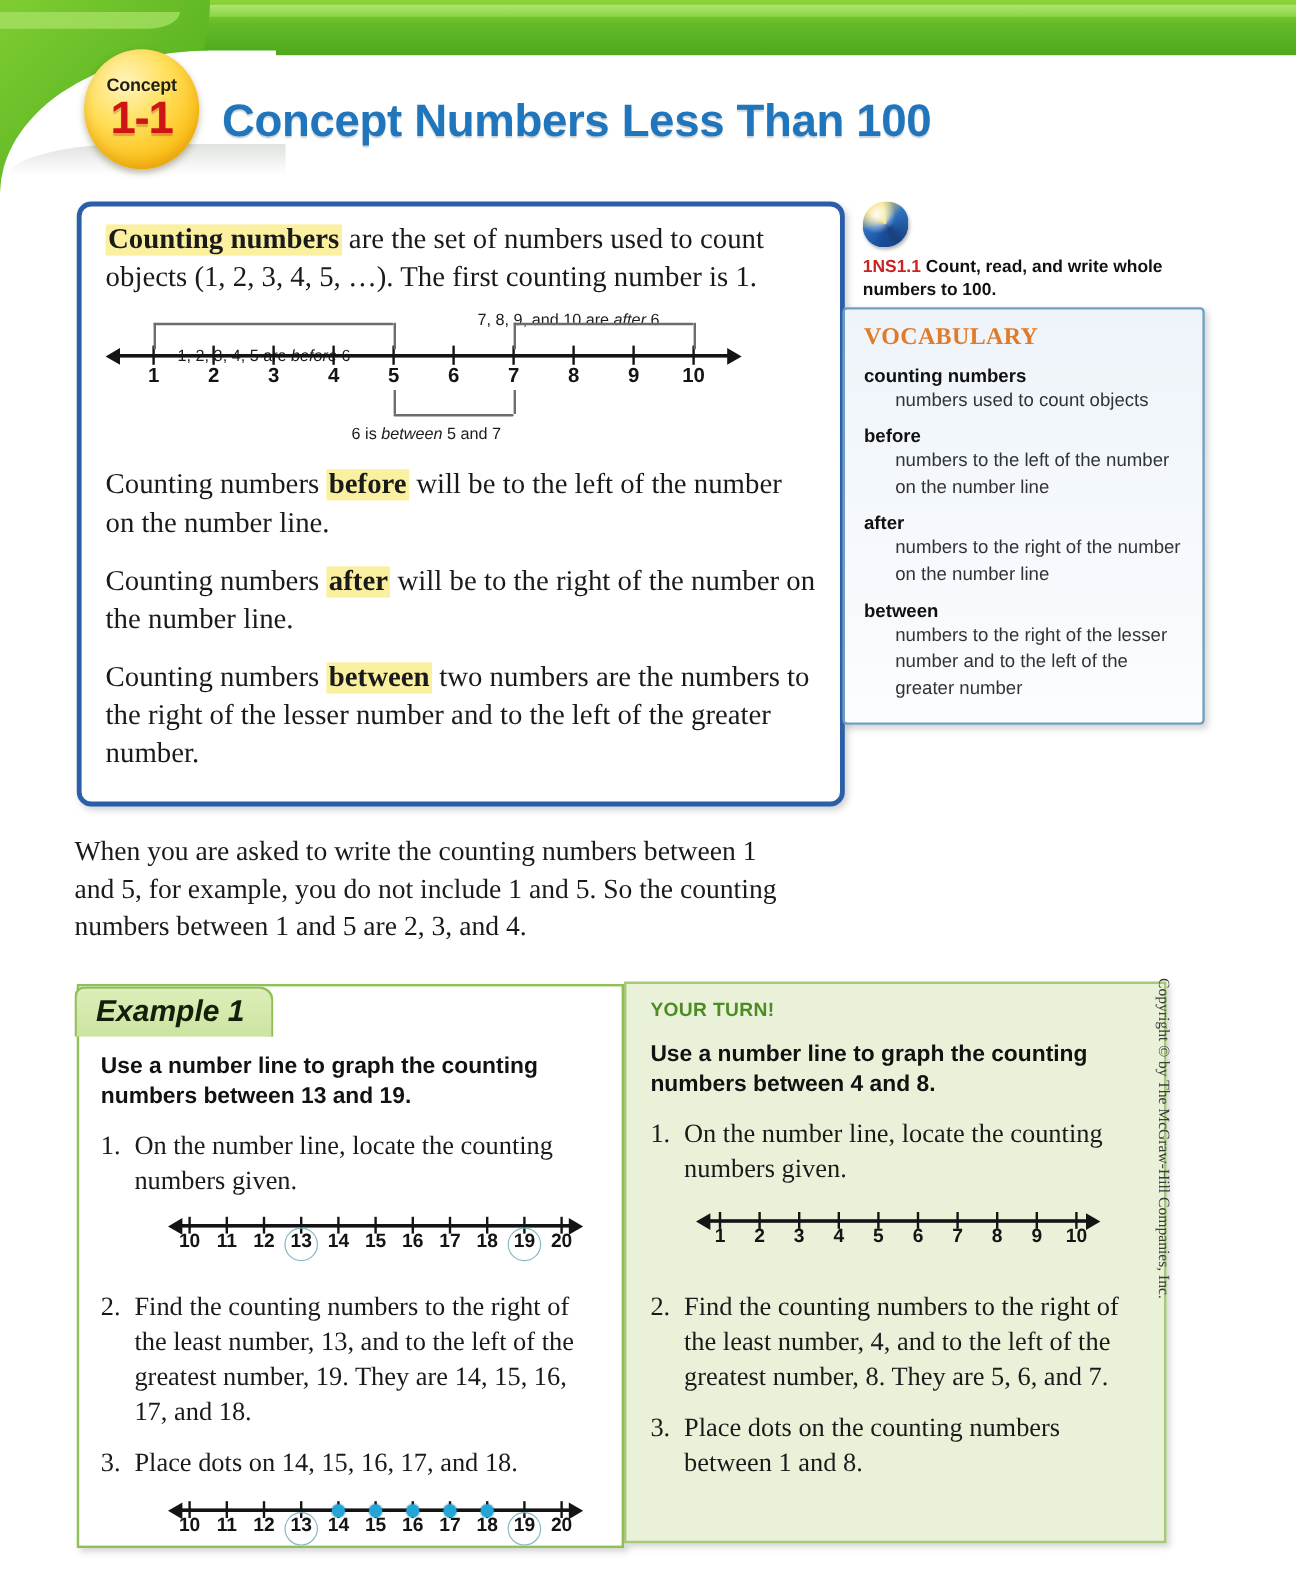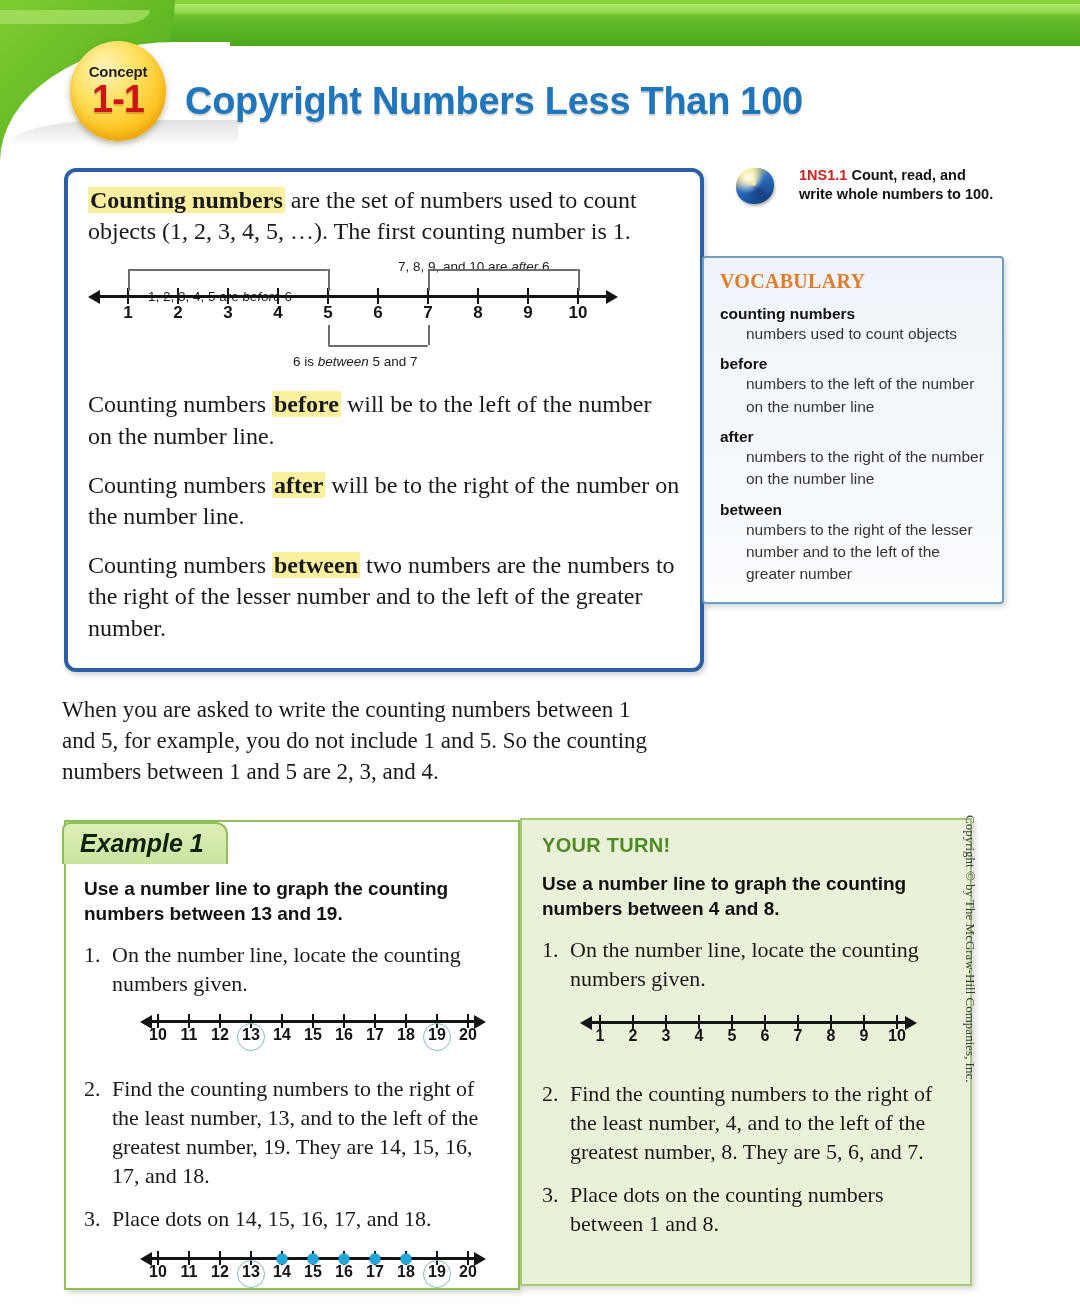--- a/index.html
+++ b/index.html
@@ -96,21 +96,21 @@
 
   
   .nl-keyc{position:relative;height:112px;margin:12px 0 6px 0;}
   .nl-label{
     position:absolute;font-family:"Liberation Sans",sans-serif;
     font-size:13.5px;color:#1c1c1c;white-space:nowrap;
   }
   .nl-label i{font-style:italic;}
 
   
-  .std{position:absolute;left:736px;top:166px;width:262px;display:flex;gap:25px;}
+  .std{position:absolute;left:719px;top:166px;width:262px;display:flex;gap:8px;flex-direction:column;}
   .std-icon{
     width:38px;height:36px;flex:0 0 38px;margin-top:2px;
     border-radius:50% 45% 50% 45%;
     background:
       radial-gradient(circle at 30% 28%, #ffffff 0%, rgba(255,255,255,0) 42%),
       conic-gradient(from 200deg at 50% 50%, #1b4f9c 0deg, #2d6fbf 55deg, #f2c81e 110deg, #f7e06a 150deg, #2d6fbf 210deg, #17417f 300deg, #1b4f9c 360deg);
     box-shadow:1px 2px 3px rgba(0,0,0,.3);
   }
   .std-text{
     font-family:"Liberation Sans",sans-serif;
@@ -168,21 +168,21 @@
   .yt-box{
     position:absolute;left:520px;top:818px;width:452px;height:468px;
     border:2px solid #a6c978;
     background:#e9f1d9;
     box-shadow:3px 3px 5px rgba(120,125,120,.30);
     padding:14px 20px 10px 20px;
     box-sizing:border-box;
   }
   .yt-title{
     font-family:"Liberation Sans",sans-serif;
-    font-weight:bold;font-size:20px;color:#4e8b22;letter-spacing:.3px;
+    font-weight:bold;font-size:16px;color:#4e8b22;letter-spacing:.3px;
     margin-bottom:14px;
   }
 
   .prompt{
     font-family:"Liberation Sans",sans-serif;
     font-weight:bold;font-size:19px;line-height:1.32;color:#111;
     margin-bottom:10px;
   }
   .step{
     font-size:22px;line-height:1.32;color:#1a1a1a;
@@ -229,21 +229,21 @@
   <div class="banner-left-hi"></div>
   <div class="banner-curve"></div>
   <div class="banner-shadow"></div>
 </div>
 
 <div class="lesson-badge">
   <div class="lesson-word">Concept</div>
   <div class="lesson-num">1-1</div>
 </div>
 
-<div class="page-title">Copyright Numbers Less Than 100</div>
+<div class="page-title">Concept Numbers Less Than 100</div>
 
 <div class="key-box">
   <div class="key-body">
 
     <p class="key-p"><span class="hl-b">Counting numbers</span><span> are the set of numbers used to count objects (1, 2, 3, 4, 5, …). The first counting number is 1.</span></p>
 
     <div class="nl-keyc">
       <span class="nl-label" style="left:60px;top:0;margin-top:30px;"><span>1, 2, 3, 4, 5 are </span><i>before</i><span> 6</span></span>
       <span class="nl-label" style="left:310px;top:0;"><span>7, 8, 9, and 10 are </span><i>after</i><span> 6</span></span>
       <span class="nl-label" style="left:205px;top:95px;"><span>6 is </span><i>between</i><span> 5 and 7</span></span>

